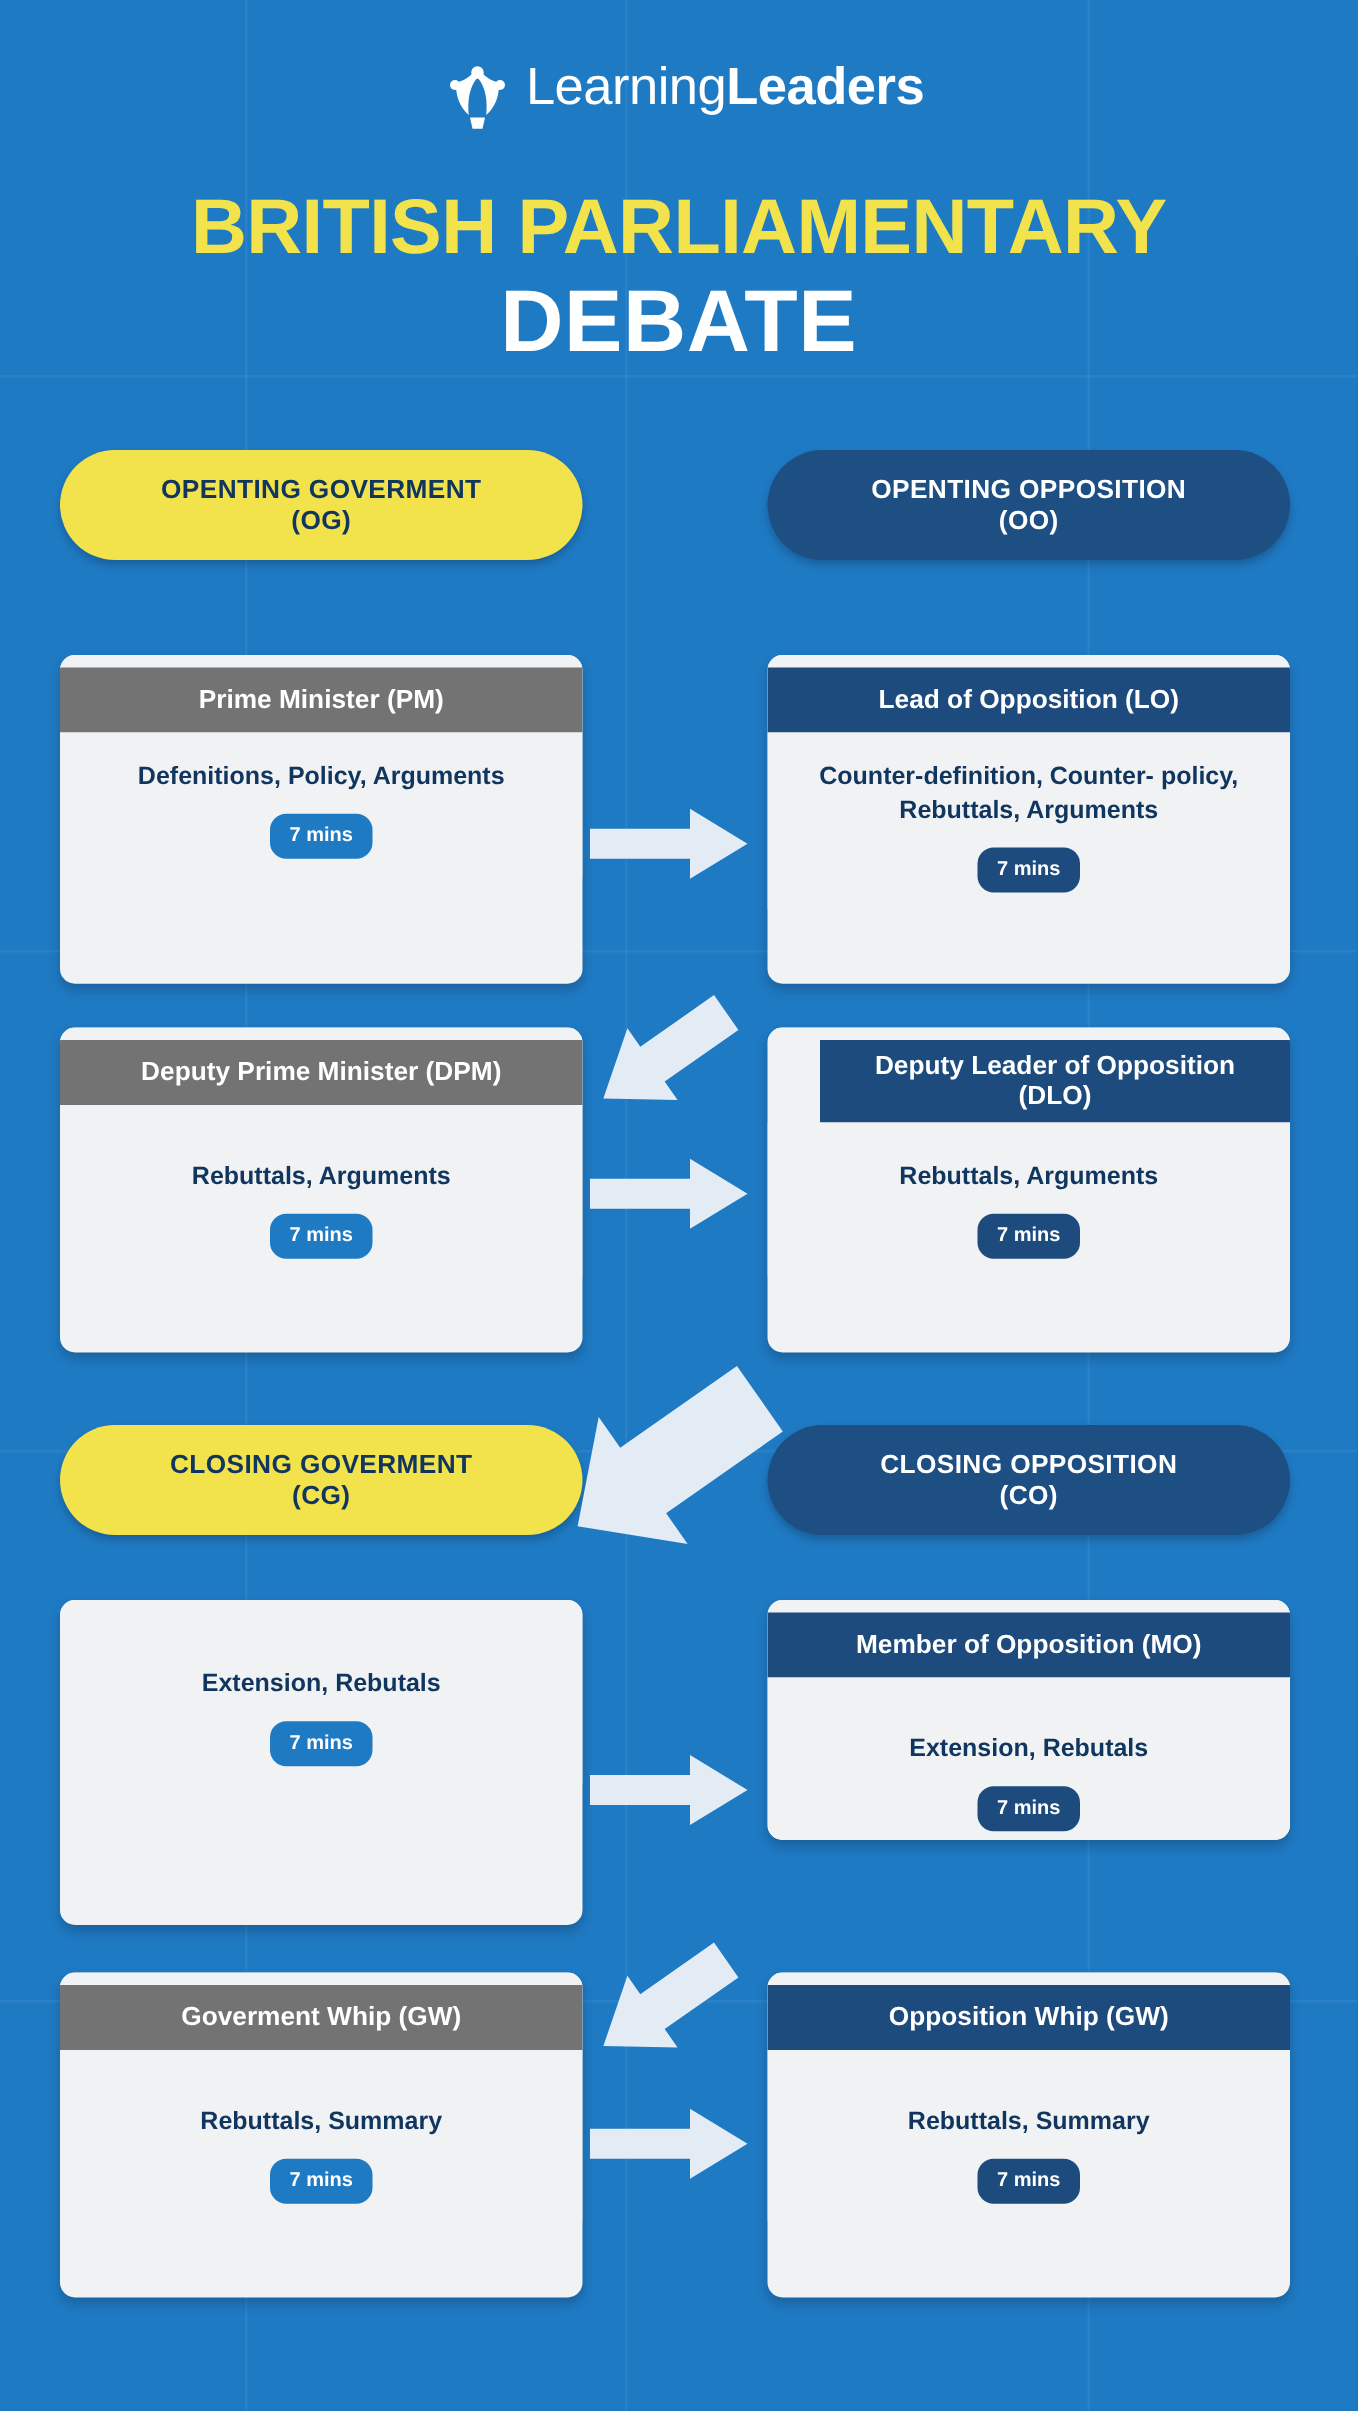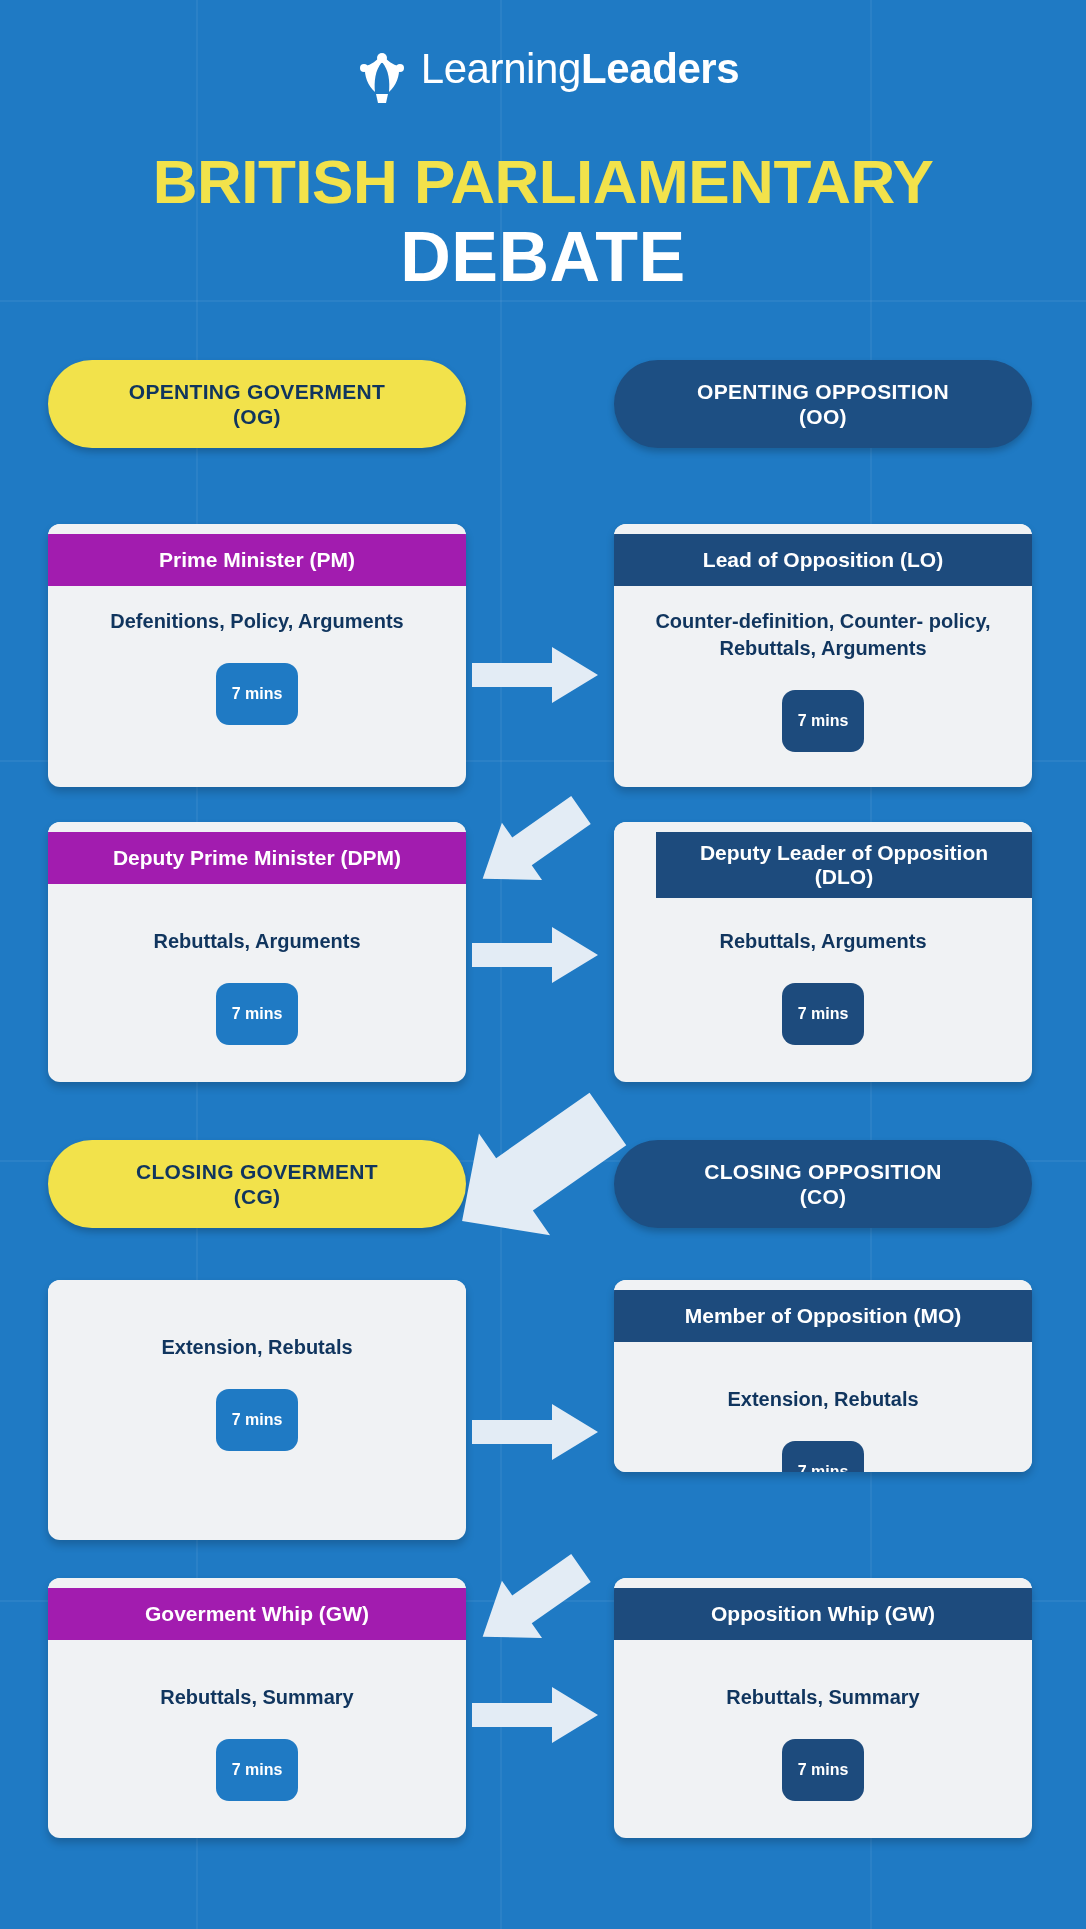--- a/index.html
+++ b/index.html
@@ -122,41 +122,41 @@
     justify-content: center;
     text-align: center;
     color: #ffffff;
     font-size: 21px;
     font-weight: 700;
     padding: 0 12px;
     line-height: 1.15;
     box-sizing: border-box;
   }
   .card.two-line .head { height: 66px; margin-left: 42px; }
-  .card.gov .head { background: #a21caf; }
+  .card.gov .head { background: #737373; }
   .card.opp .head { background: #1d4b7d; }
   .card .body {
     background: #f0f2f4;
     text-align: center;
     color: #10355e;
     font-size: 20px;
     font-weight: 700;
     line-height: 1.35;
     padding: 22px 18px 14px 18px;
     box-sizing: border-box;
   }
   .time-pill {
     display: inline-block;
-    margin-top: 28px;
+    margin-top: 16px;
     background: #1f7ac4;
     color: #ffffff;
     font-size: 16px;
     font-weight: 700;
     border-radius: 13px;
-    padding: 20px 16px;
+    padding: 7px 16px;
     text-align: right;
   }
   .card.opp .time-pill { background: #1d4b7d; }
   .card .cap {
     height: 10px;
     background: #f0f2f4;
   }
 
   
   .arrow {

